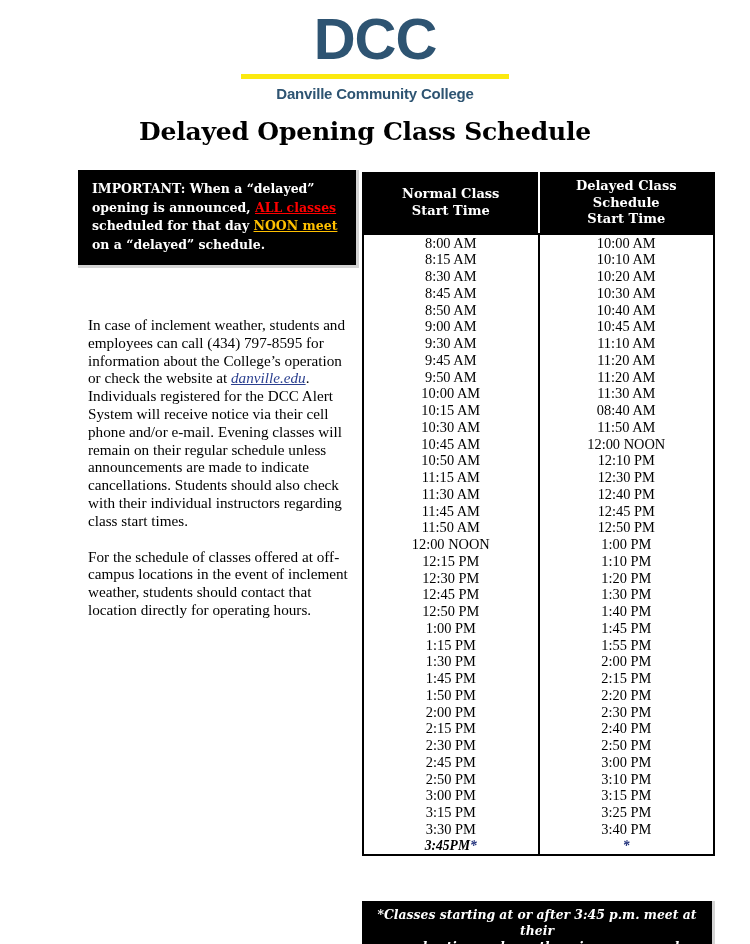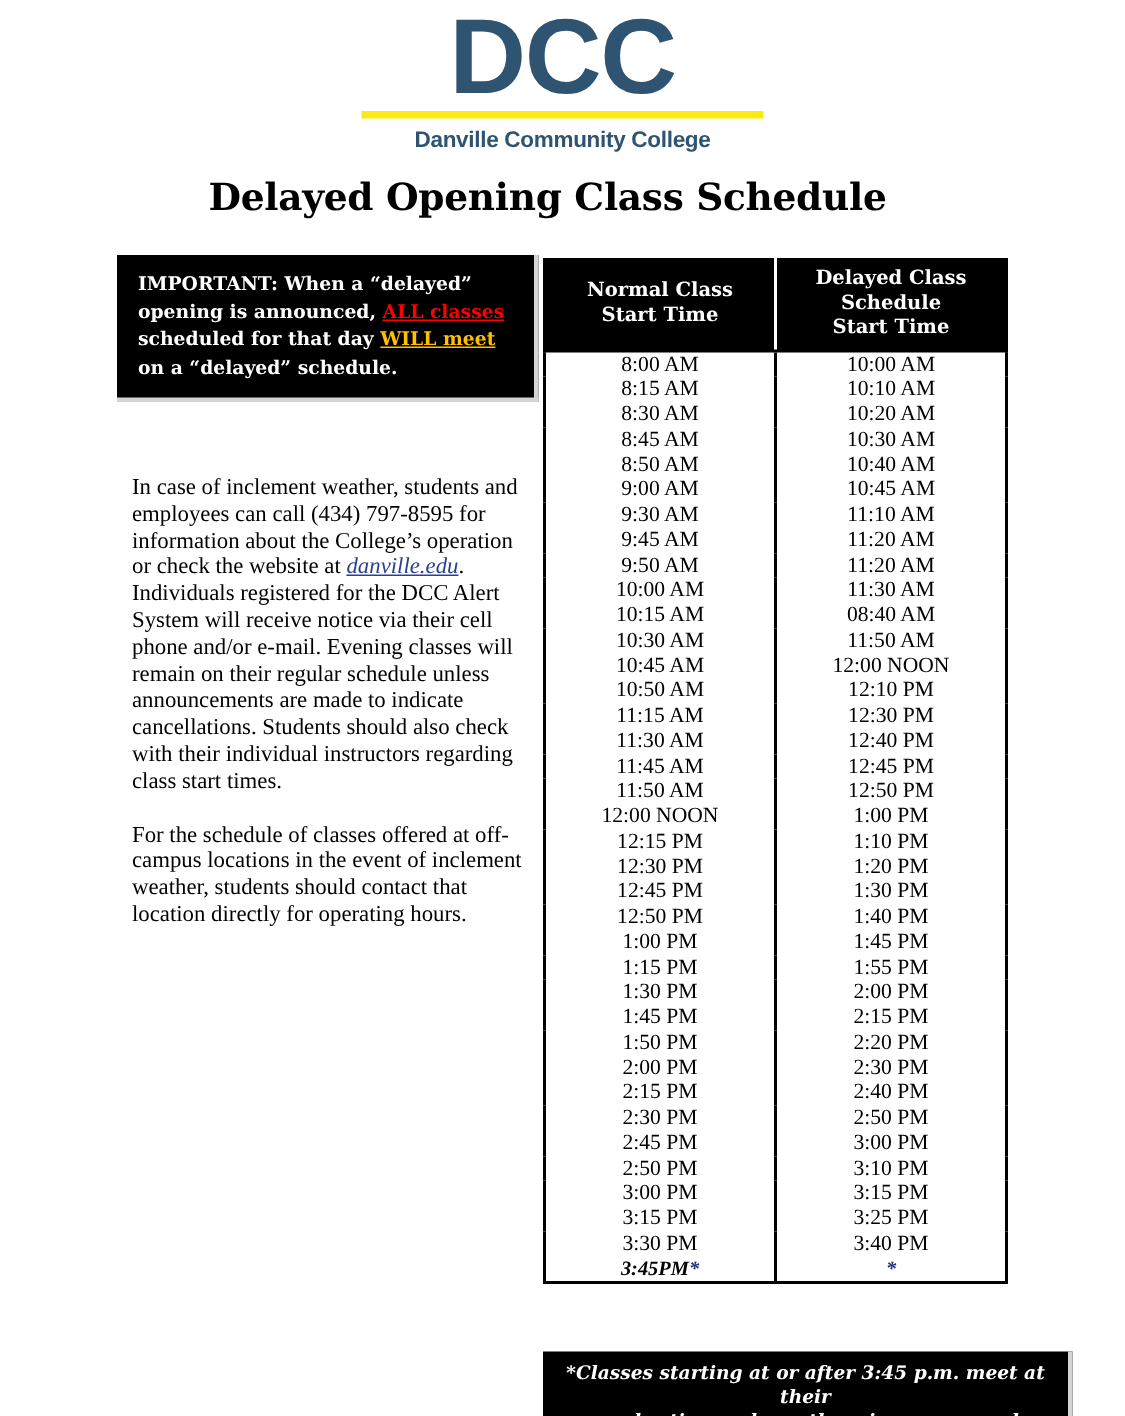--- a/index.html
+++ b/index.html
@@ -20,21 +20,21 @@
   #logo-block {
     position: absolute;
     left: 0;
     top: 6px;
     width: 750px;
     text-align: center;
   }
   #logo-mark {
     font-family: "Liberation Sans", sans-serif;
     font-weight: bold;
-    font-size: 71px;
+    font-size: 58px;
     letter-spacing: -1px;
     line-height: 66px;
     color: #2e5472;
   }
   #logo-rule {
     width: 268px;
     height: 5px;
     background: #fbe90f;
     margin: 2px auto 3px auto;
   }
@@ -113,21 +113,21 @@
 
   
   #table-wrap {
     position: absolute;
     left: 362px;
     top: 172px;
     width: 353px;
   }
   table#schedule {
     border-collapse: collapse;
-    width: 310px;
+    width: 353px;
     table-layout: fixed;
   }
   #schedule th {
     background: #000000;
     color: #ffffff;
     font-family: "DejaVu Serif", serif;
     font-weight: bold;
     font-size: 13px;
     line-height: 16.5px;
     padding: 4px 2px 5px 2px;
@@ -183,21 +183,21 @@
   <div id="logo-mark">DCC</div>
   <div id="logo-rule"></div>
   <div id="logo-tagline">Danville Community College</div>
 </div>
 
 <div id="page-title">Delayed Opening Class Schedule</div>
 
 <div id="left-col">
 
   <div id="important-box">
-    <div id="important-text"><span>IMPORTANT:  When a “delayed” opening is announced, </span><span class="hl-red">ALL classes</span><span> scheduled for that day </span><span class="hl-gold">WILL meet</span><span> on a “delayed” schedule.</span></div>
+    <div id="important-text"><span>IMPORTANT:  When a “delayed” opening is announced, </span><span class="hl-red">ALL classes</span><span> scheduled for that day </span><span class="hl-gold">NOON meet</span><span> on a “delayed” schedule.</span></div>
   </div>
 
   <p class="body-para" id="para-1"><span>In case of inclement weather, students and employees can call (434) 797-8595 for information about the College’s operation or check the website at </span><a class="link" href="#">danville.edu</a><span>.  Individuals registered for the DCC Alert System will receive notice via their cell phone and/or e-mail.  Evening classes will remain on their regular schedule unless announcements are made to indicate cancellations.  Students should also check with their individual instructors regarding class start times.</span></p>
 
   <p class="body-para" id="para-2">For the schedule of classes offered at off-campus locations in the event of inclement weather, students should contact that location directly for operating hours.</p>
 
 </div>
 
 <div id="table-wrap">
   <table id="schedule">

